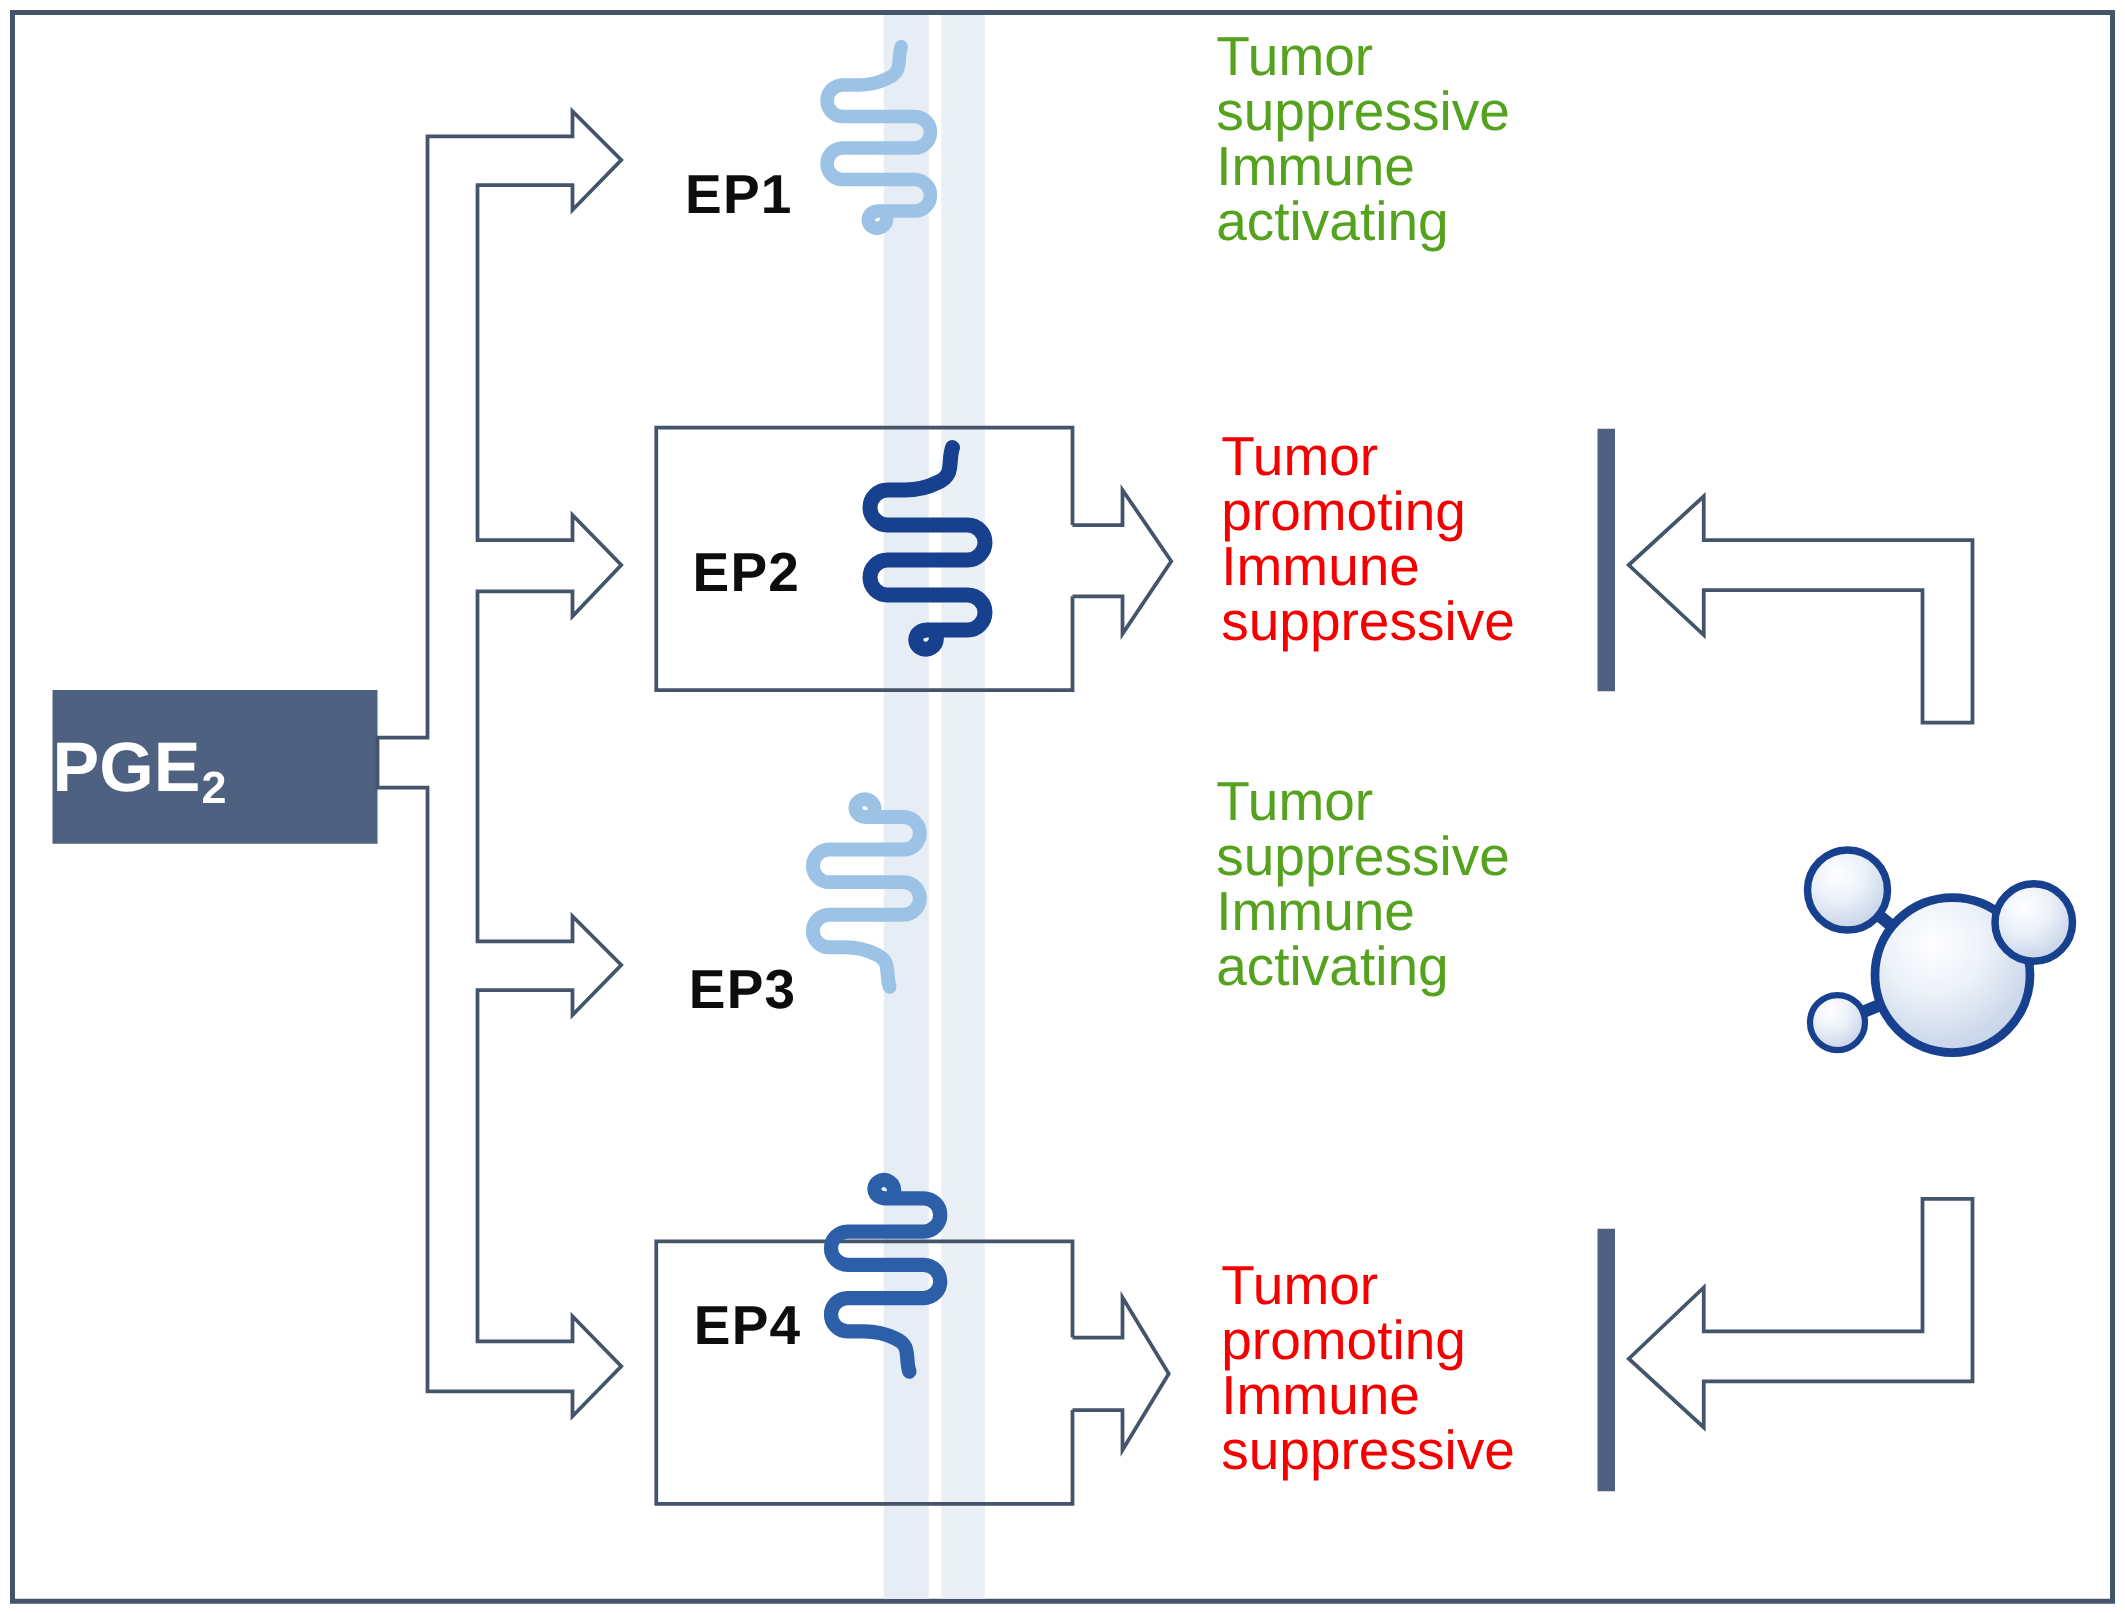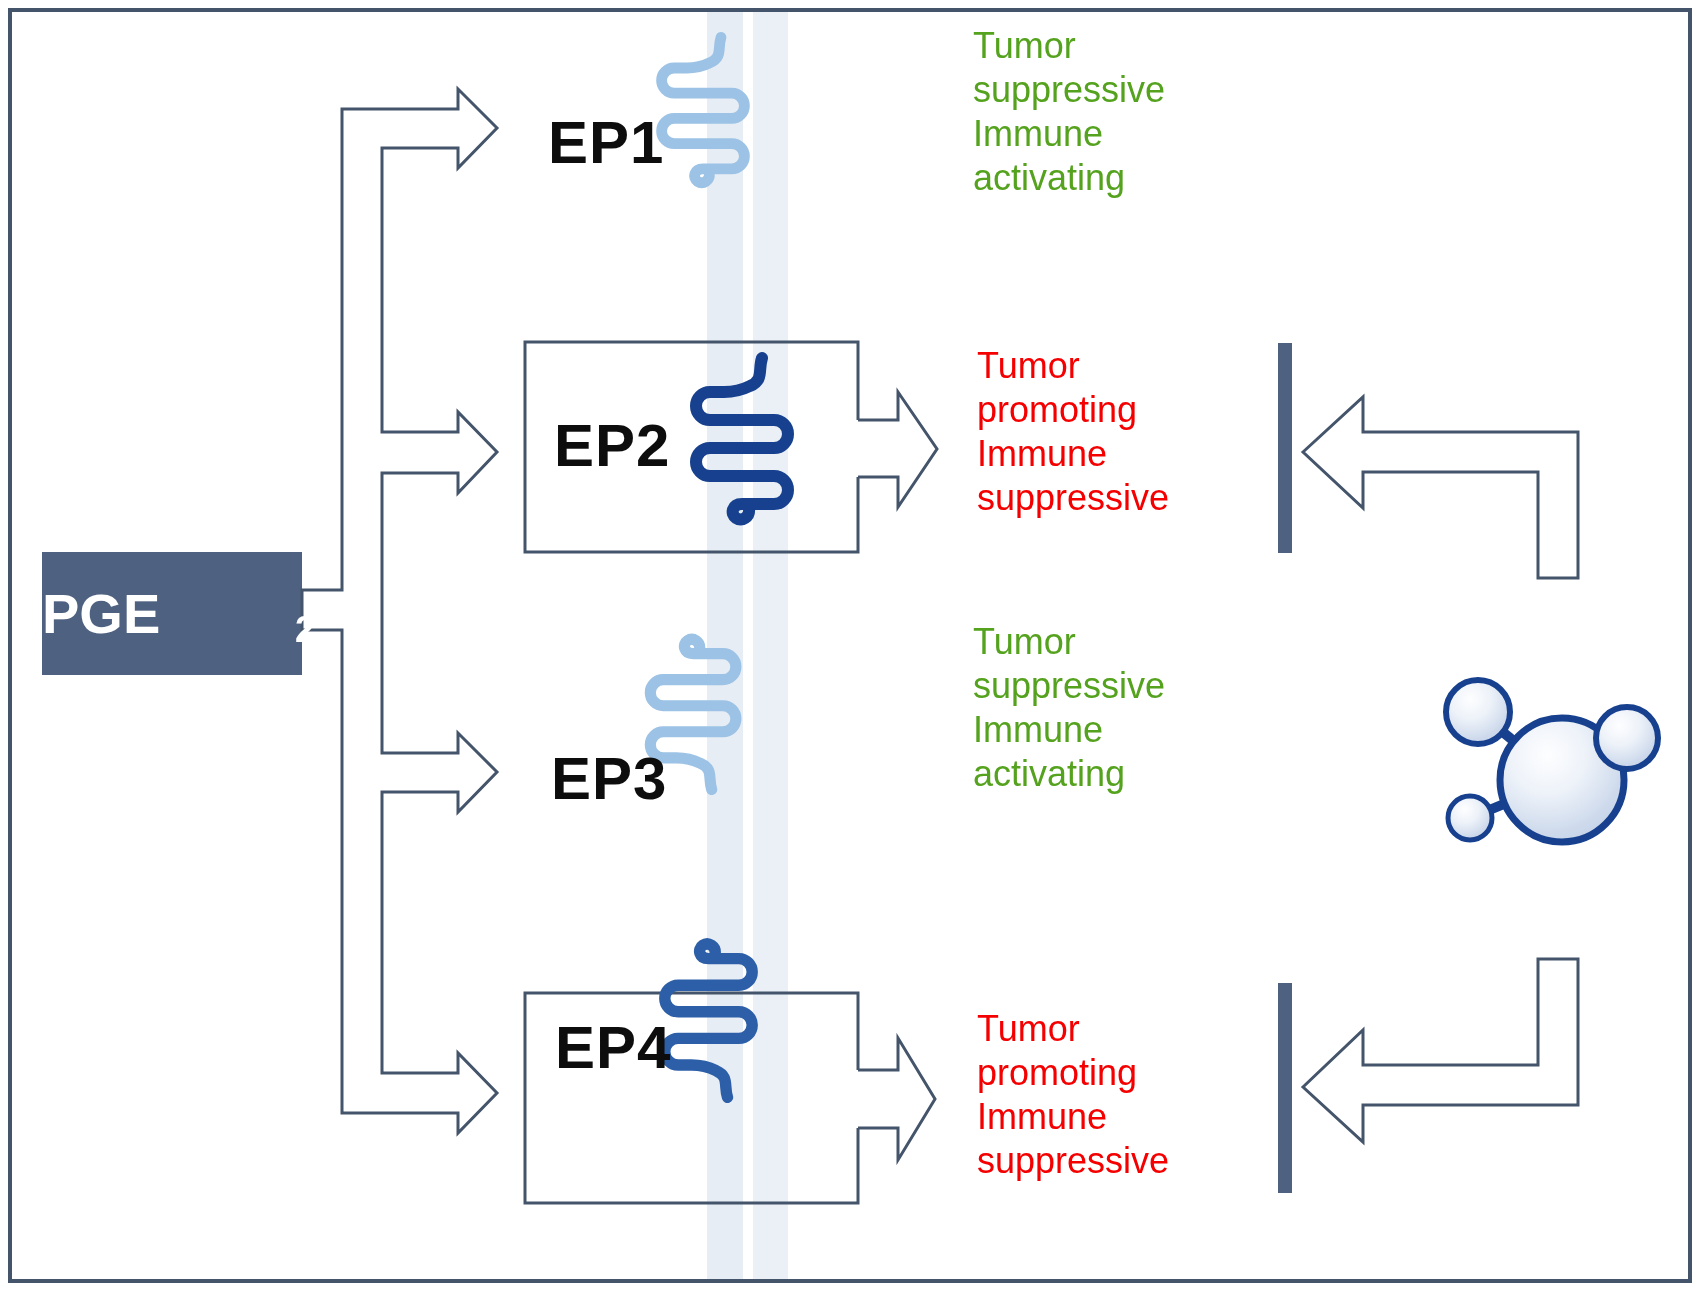--- a/index.html
+++ b/index.html
@@ -2,28 +2,28 @@
 <html><head>
 <meta charset="utf-8">
 <style>
   html,body{margin:0;padding:0;background:#fff;}
   #canvas{
     position:relative;width:1700px;height:1291px;background:#ffffff;
     font-family:"Liberation Sans", sans-serif;overflow:hidden;
   }
   #artwork{position:absolute;left:0;top:0;}
   .txt{position:absolute;white-space:nowrap;}
-  .ep-label{font-size:60px;font-weight:700;color:#0d0d0d;letter-spacing:1px;}
-  .outcome{font-size:36px;line-height:44px;font-weight:400;}
+  .ep-label{font-size:44px;font-weight:700;color:#0d0d0d;letter-spacing:1px;margin-top:23px;}
+  .outcome{font-size:44px;line-height:44px;font-weight:400;}
   .outcome .para2{margin-top:0;}
   .green{color:#54A21D;}
   .red{color:#F50000;}
   #pge2-label{
     position:absolute;left:42px;top:552px;width:272px;height:123px;
-    display:flex;align-items:center;justify-content:space-between;
+    display:flex;align-items:center;justify-content:flex-start;
     color:#ffffff;font-weight:700;font-size:56px;
   }
   #pge2-label .sub{font-size:36px;position:relative;top:16px;left:1px;}
 </style>
 </head>
 <body>
 
 <div id="canvas">
 
   <svg id="artwork" width="1700" height="1291" viewBox="0 0 1700 1291">

